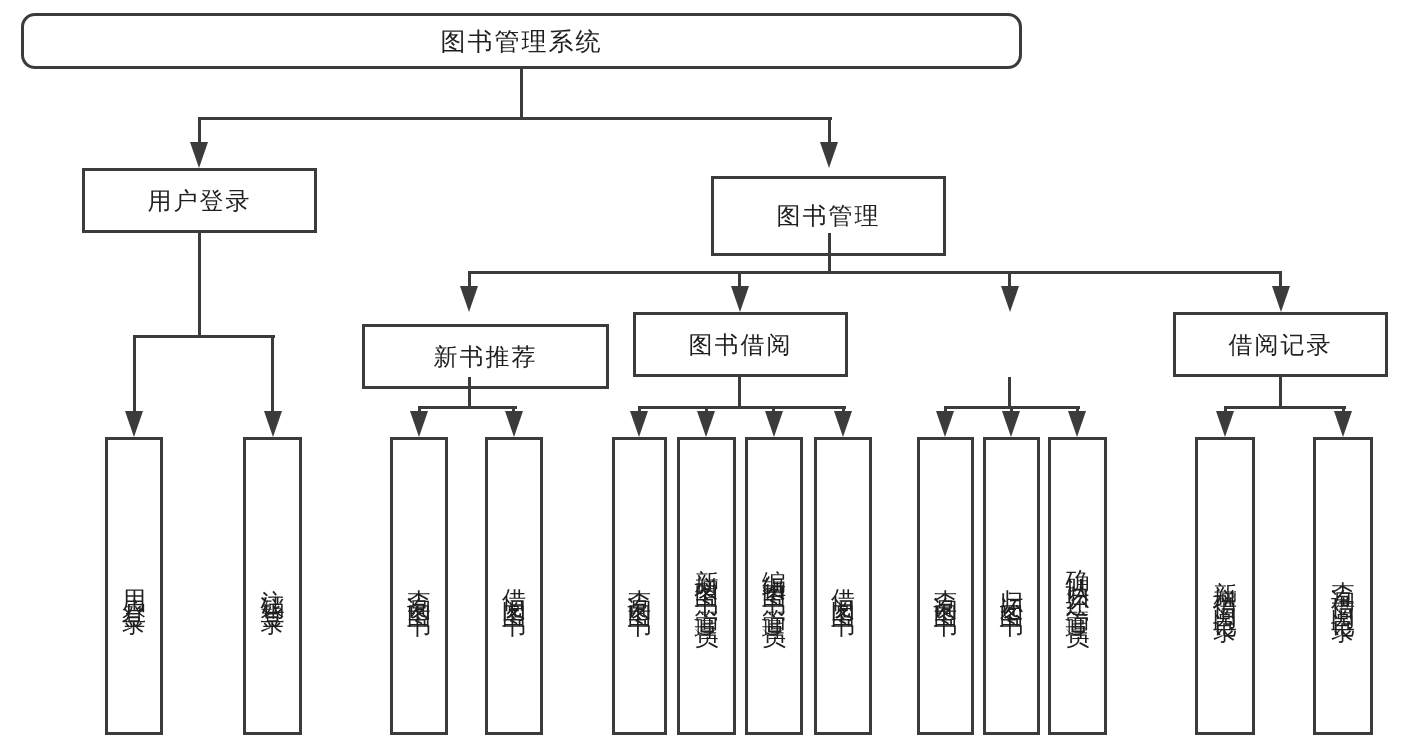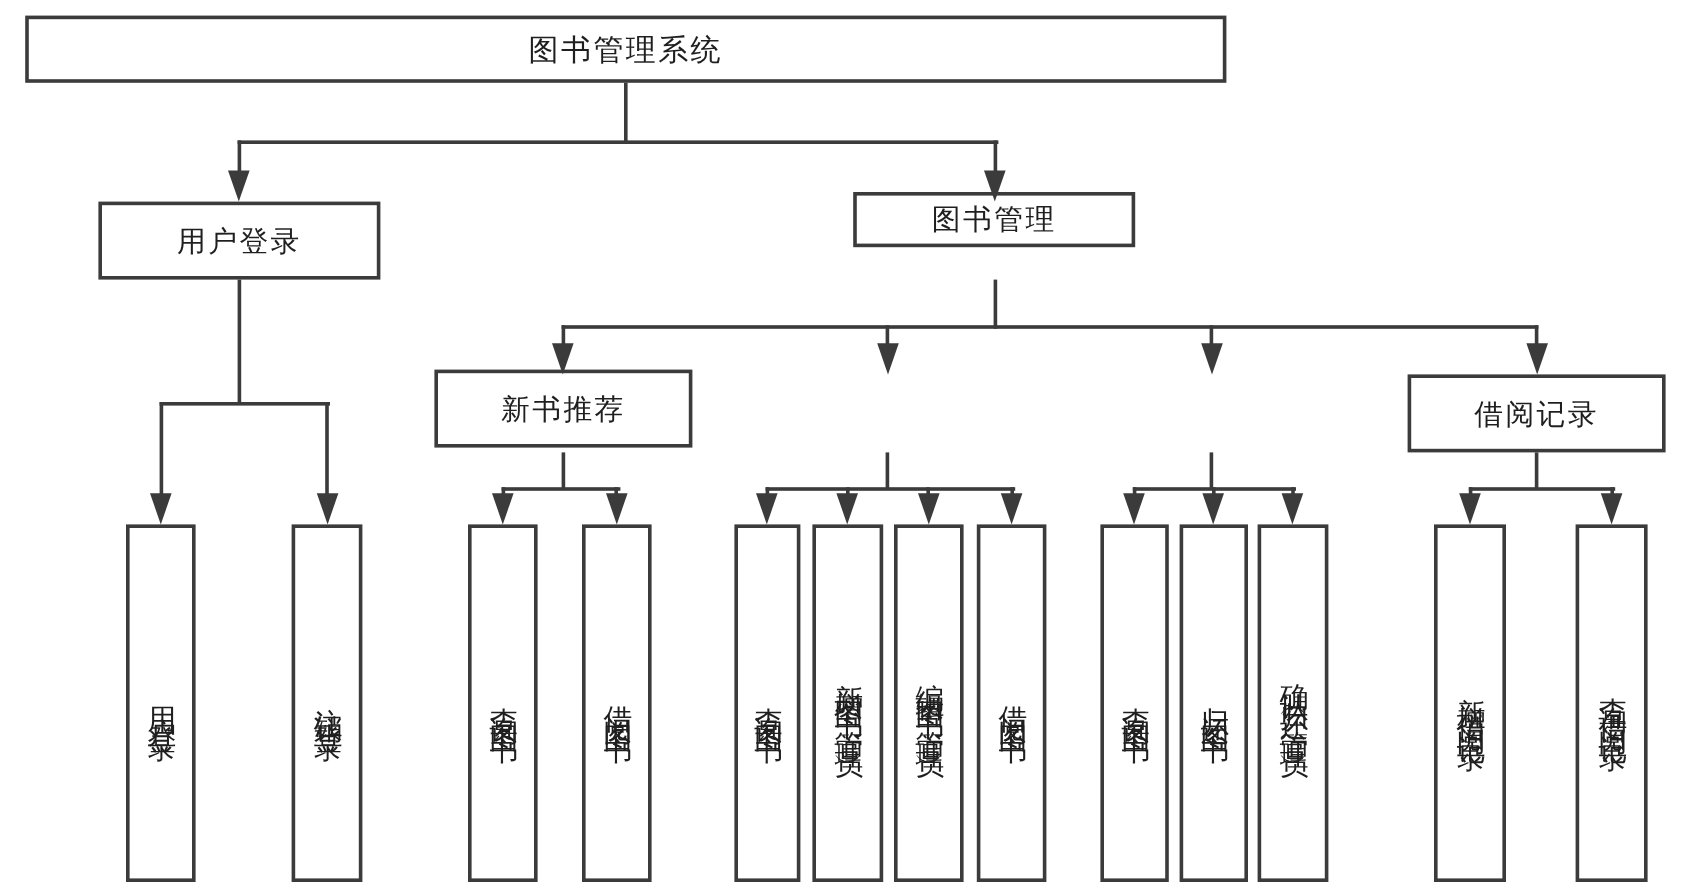--- a/index.html
+++ b/index.html
@@ -52,33 +52,36 @@
     letter-spacing:1px;
     white-space:nowrap;
     z-index:5;
   }
 </style>
 </head>
 <body>
 
 <div id="canvas">
 
-  <div class="node hnode root" style="left:21px;top:13px;width:1001px;height:56px;">
+  <div class="node hnode root" style="left:21px;top:13px;width:1001px;height:56px;border-radius:14px;">
     <span class="label">图书管理系统</span>
   </div>
 
   <div class="node hnode" style="left:82px;top:168px;width:235px;height:65px;">
     <span class="label">用户登录</span>
   </div>
-  <div class="node hnode" style="left:711px;top:160px;width:235px;height:46px;text-align:right;">
+  <div class="node hnode" style="left:711px;top:176px;width:235px;height:80px;text-align:right;">
     <span class="label">图书管理</span>
   </div>
 
-  <div class="node hnode" style="left:362px;top:308px;width:215px;height:65px;">
+  <div class="node hnode" style="left:362px;top:324px;width:247px;height:65px;">
     <span class="label">新书推荐</span>
+  </div>
+  <div class="node hnode" style="left:633px;top:312px;width:215px;height:65px;">
+    <span class="label">图书借阅</span>
   </div>
   <div class="node hnode" style="left:1173px;top:312px;width:215px;height:65px;">
     <span class="label">借阅记录</span>
   </div>
 
   <div class="node leaf" style="left:105px;top:437px;width:58px;height:298px;">
     <span class="label">用户登录</span>
   </div>
   <div class="node leaf" style="left:243px;top:437px;width:59px;height:298px;">
     <span class="label">注销登录</span>

